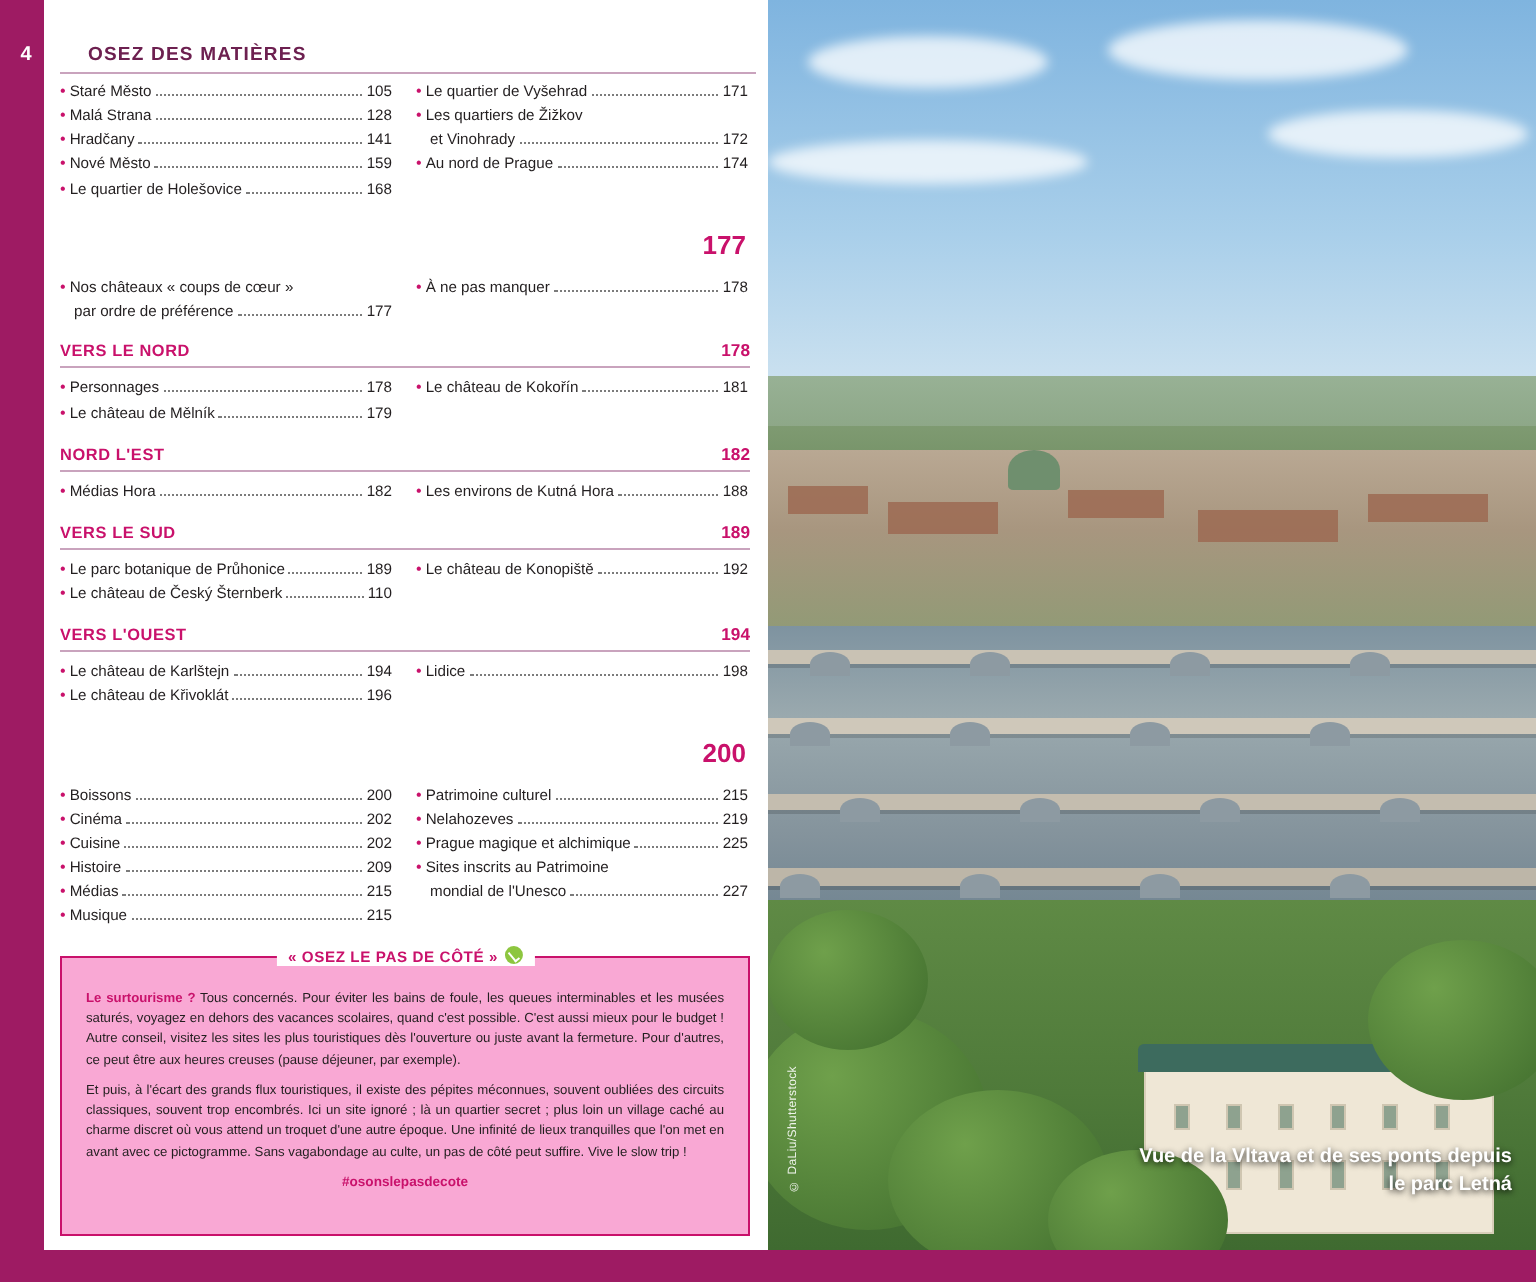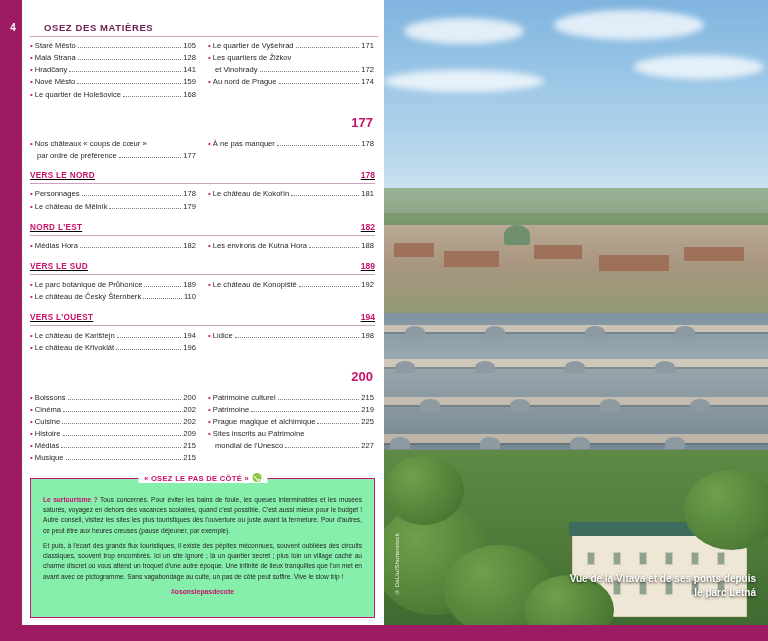--- a/index.html
+++ b/index.html
@@ -118,21 +118,20 @@
     margin-left: auto;
     padding-right: 2px;
   }
 
   
   .subhead {
     display: flex;
     align-items: baseline;
     margin-top: 9px;
     margin-bottom: 3px;
-    text-decoration: underline;
   }
   .subhead .t {
     color: #c9116b;
     font-size: 8.2px;
     font-weight: bold;
     letter-spacing: 0.3px;
   }
   .subhead .p {
     margin-left: auto;
     color: #c9116b;
@@ -169,21 +168,21 @@
   }
 
   
   .tipbox {
     position: absolute;
     left: 30px;
     top: 478px;
     width: 345px;
     height: 140px;
     border: 1px solid #c9116b;
-    background: #86efac;
+    background: #f9a8d4;
   }
   .tip-title {
     position: absolute;
     top: -6px;
     left: 50%;
     transform: translateX(-50%);
     background: #ffffff;
     padding: 0 6px;
     font-size: 7.6px;
     font-weight: bold;
@@ -604,21 +603,21 @@
       </div>
       <div class="col">
         <div class="entry">
           <span class="bullet">•</span>
           <span class="label">Patrimoine culturel</span>
           <span class="dots"></span>
           <span class="pg">215</span>
         </div>
         <div class="entry">
           <span class="bullet">•</span>
-          <span class="label">Patrimoine</span>
+          <span class="label">Nelahozeves</span>
           <span class="dots"></span>
           <span class="pg">219</span>
         </div>
         <div class="entry">
           <span class="bullet">•</span>
           <span class="label">Prague magique et alchimique</span>
           <span class="dots"></span>
           <span class="pg">225</span>
         </div>
         <div class="entry">

